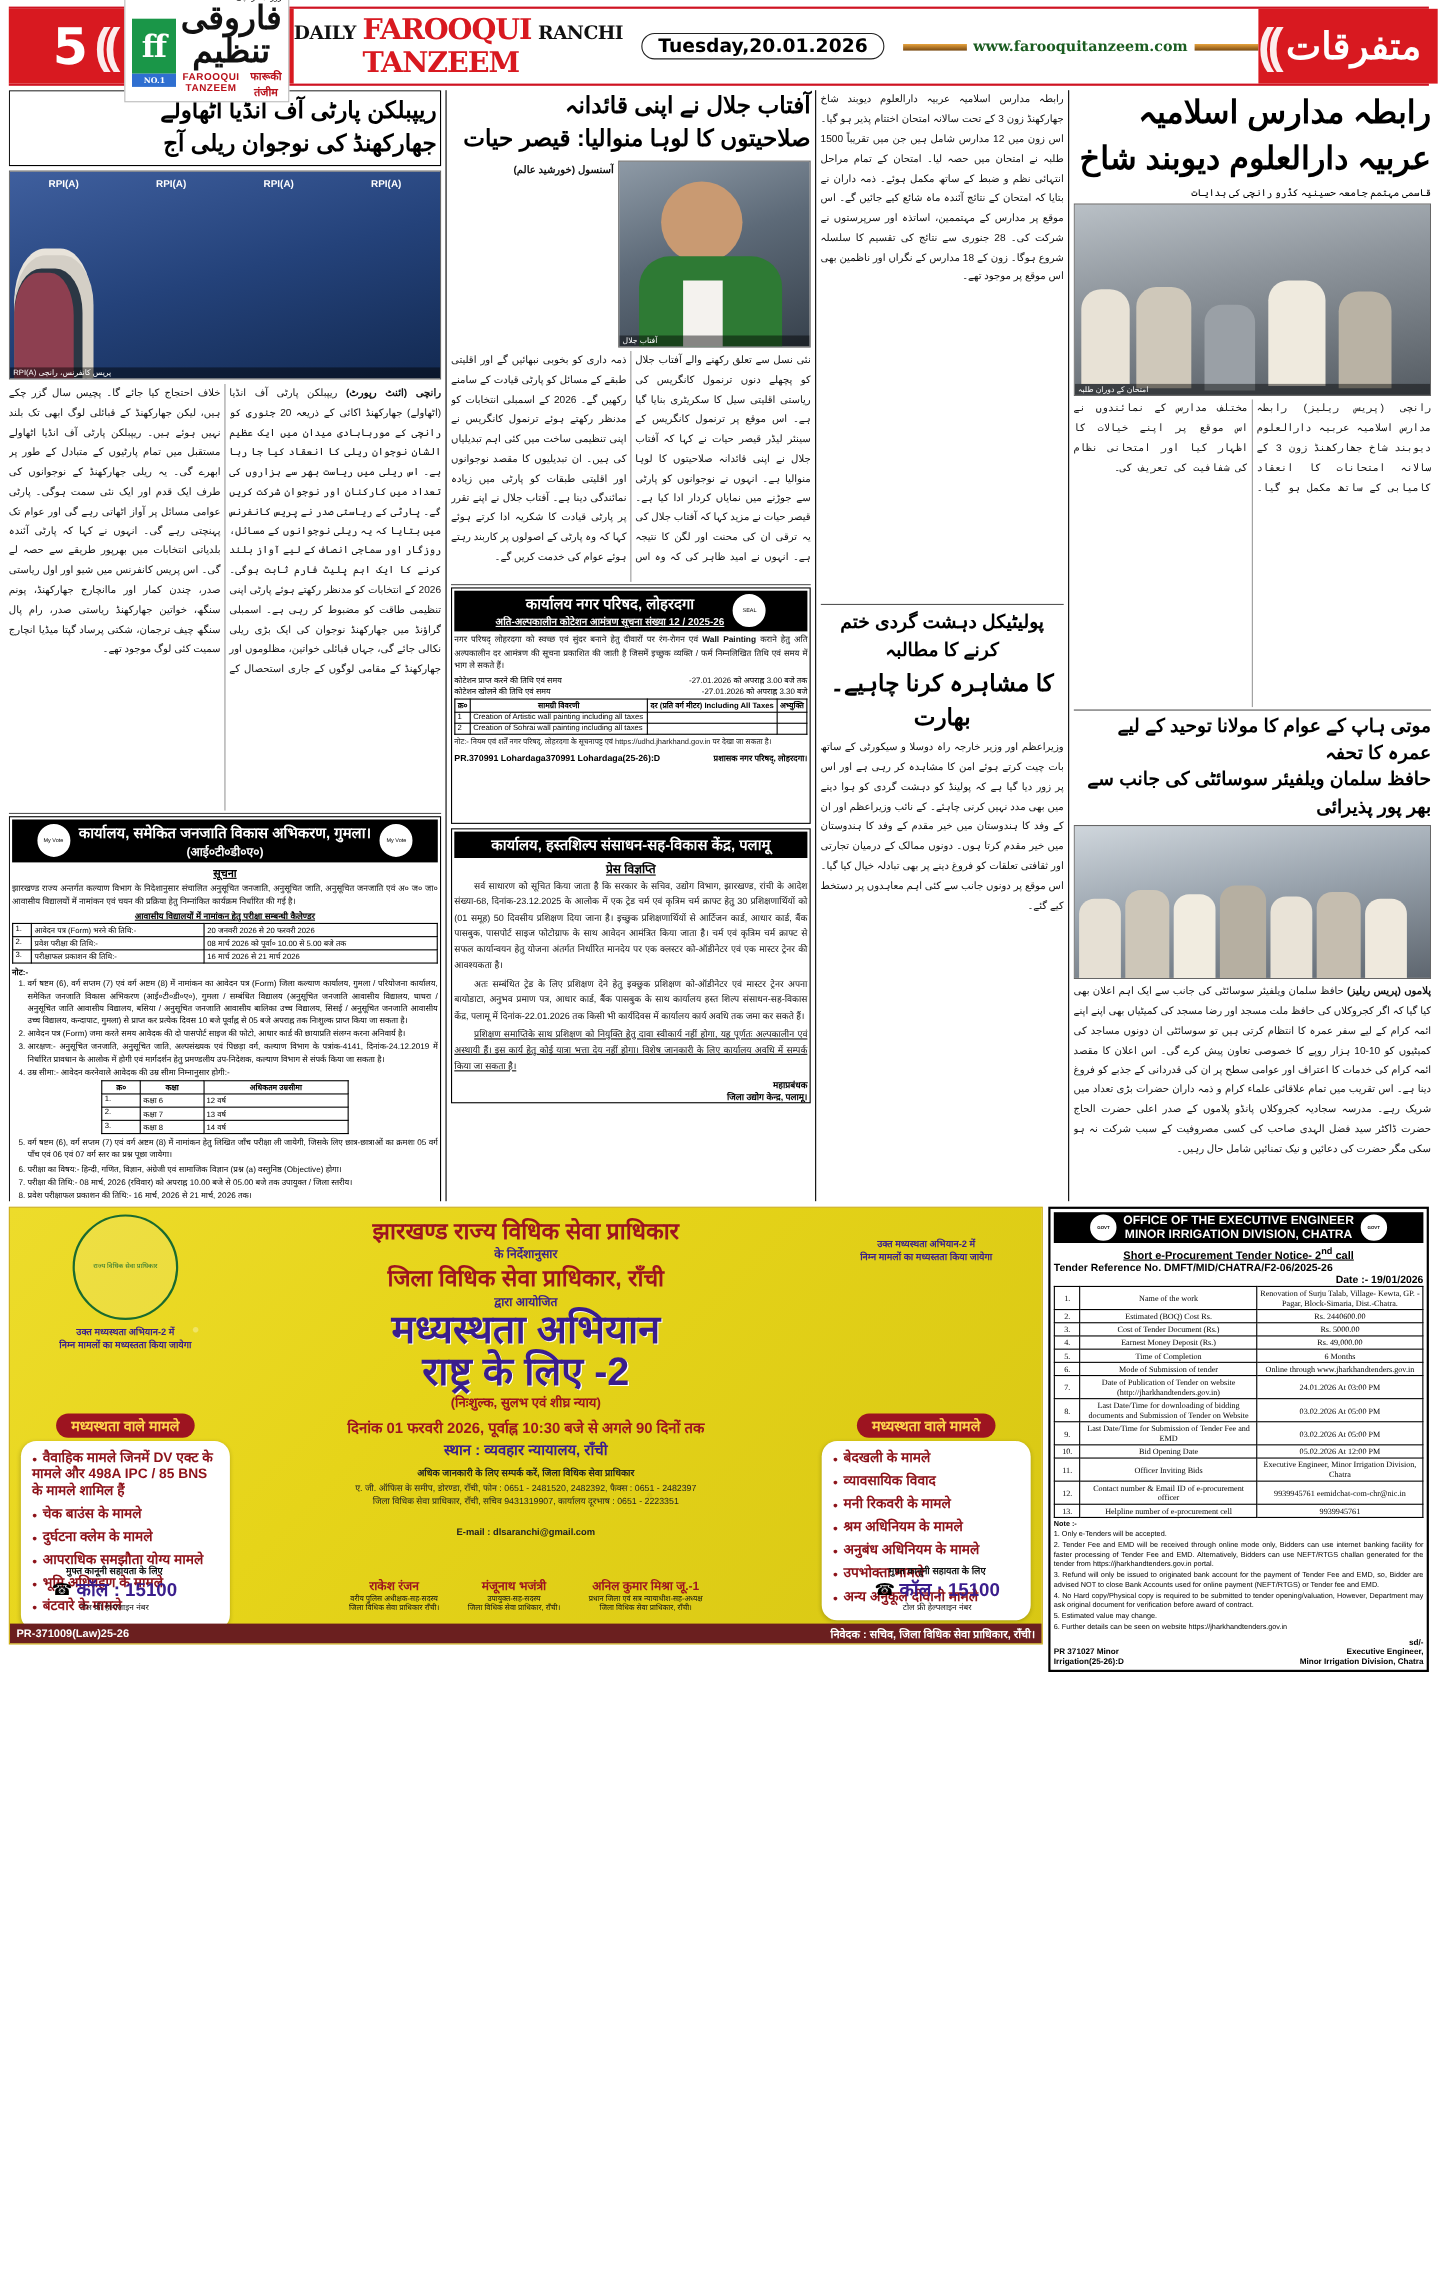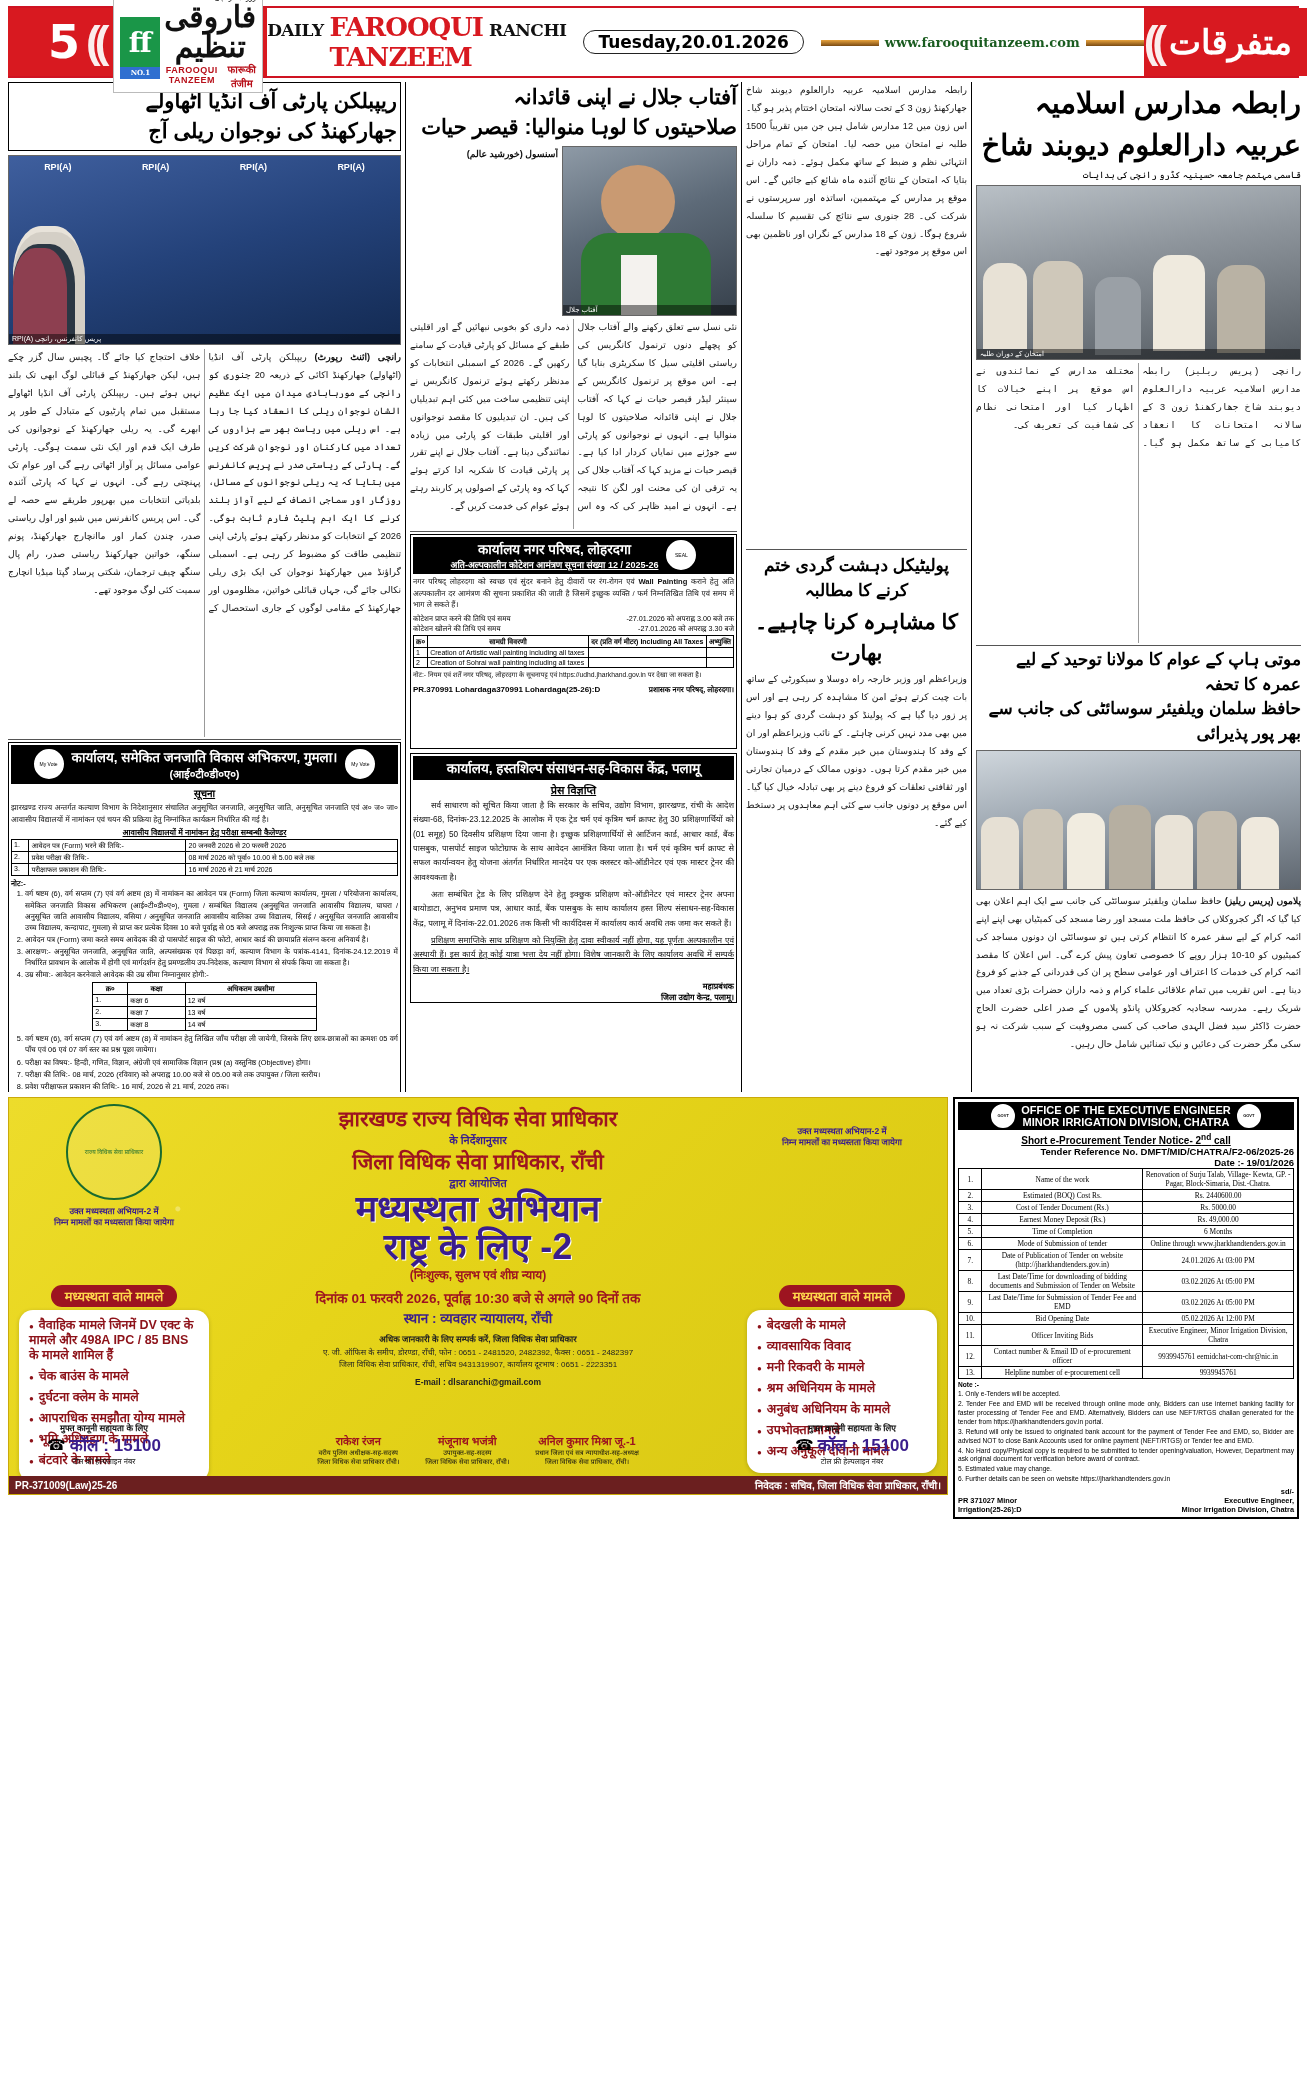--- a/index.html
+++ b/index.html
@@ -211,21 +211,21 @@
     background:#000; color:#fff; text-align:center; padding:2px;
     font-size:11px; font-weight:bold; display:flex; align-items:center;
     justify-content:center; gap:6px;
   }
   .tender-head .gov-seal { width:24px; height:24px; font-size:4px;}
   table.tt { width:100%; border-collapse: collapse; font-size:7.4px;
     font-family:"Liberation Serif", serif; }
   table.tt td { border: 0.8px solid #000; padding: 1px 2px; text-align:center; vertical-align:middle;}
   table.tt td.lbl { text-align:center; }
   .tender-sub { text-align:center; font-size:10px; font-weight:bold; text-decoration:underline; }
-  .tender-ref { text-align:right; font-size:9.5px; font-weight:bold; }
+  .tender-ref { text-align:left; font-size:9.5px; font-weight:bold; }
   .tender-note { font-size:6.6px; line-height:1.35; text-align:justify; }
 
   .footer-bar {
     display:flex; justify-content:space-between; align-items:center;
     font-size: 10px; font-weight: bold; padding: 2px 6px;
   }
 </style>
 </head>
 <body>
 
@@ -560,21 +560,21 @@
                   <li>बंटवारे के मामले</li>
                 </ul>
             </div>
           </div>
           <div style="flex:1; text-align:center; padding-top:4px;">
             <div style="font-size:13.5px; font-weight:bold; color:#9d1420;">दिनांक 01 फरवरी 2026, पूर्वाह्न 10:30 बजे से अगले 90 दिनों तक</div>
             <div style="font-size:13.5px; font-weight:bold; color:#3a1d8c; margin-top:2px;">स्थान : व्यवहार न्यायालय, राँची</div>
             <div style="font-size:8.5px; font-weight:bold; color:#222; margin-top:6px;">अधिक जानकारी के लिए सम्पर्क करें, जिला विधिक सेवा प्राधिकार</div>
             <div style="font-size:8px; color:#222; margin-top:2px;">ए. जी. ऑफिस के समीप, डोरण्डा, राँची, फोन : 0651 - 2481520, 2482392, फैक्स : 0651 - 2482397</div>
             <div style="font-size:8px; color:#222; margin-top:1px;">जिला विधिक सेवा प्राधिकार, राँची, सचिव 9431319907, कार्यालय दूरभाष : 0651 - 2223351</div>
-            <div style="font-size:8.5px; font-weight:bold; color:#222; margin-top:8px;">E-mail : dlsaranchi@gmail.com</div>
+            <div style="font-size:8.5px; font-weight:bold; color:#222; margin-top:18px;">E-mail : dlsaranchi@gmail.com</div>
           </div>
           <div style="width:190px;">
             <div style="text-align:center; margin-bottom:3px;"><span class="pill">मध्यस्थता वाले मामले</span></div>
             <div class="white-card">
               <ul id="right-items" style="margin:0;">
                   <li>बेदखली के मामले</li>
                   <li>व्यावसायिक विवाद</li>
                   <li>मनी रिकवरी के मामले</li>
                   <li>श्रम अधिनियम के मामले</li>
                   <li>अनुबंध अधिनियम के मामले</li>

